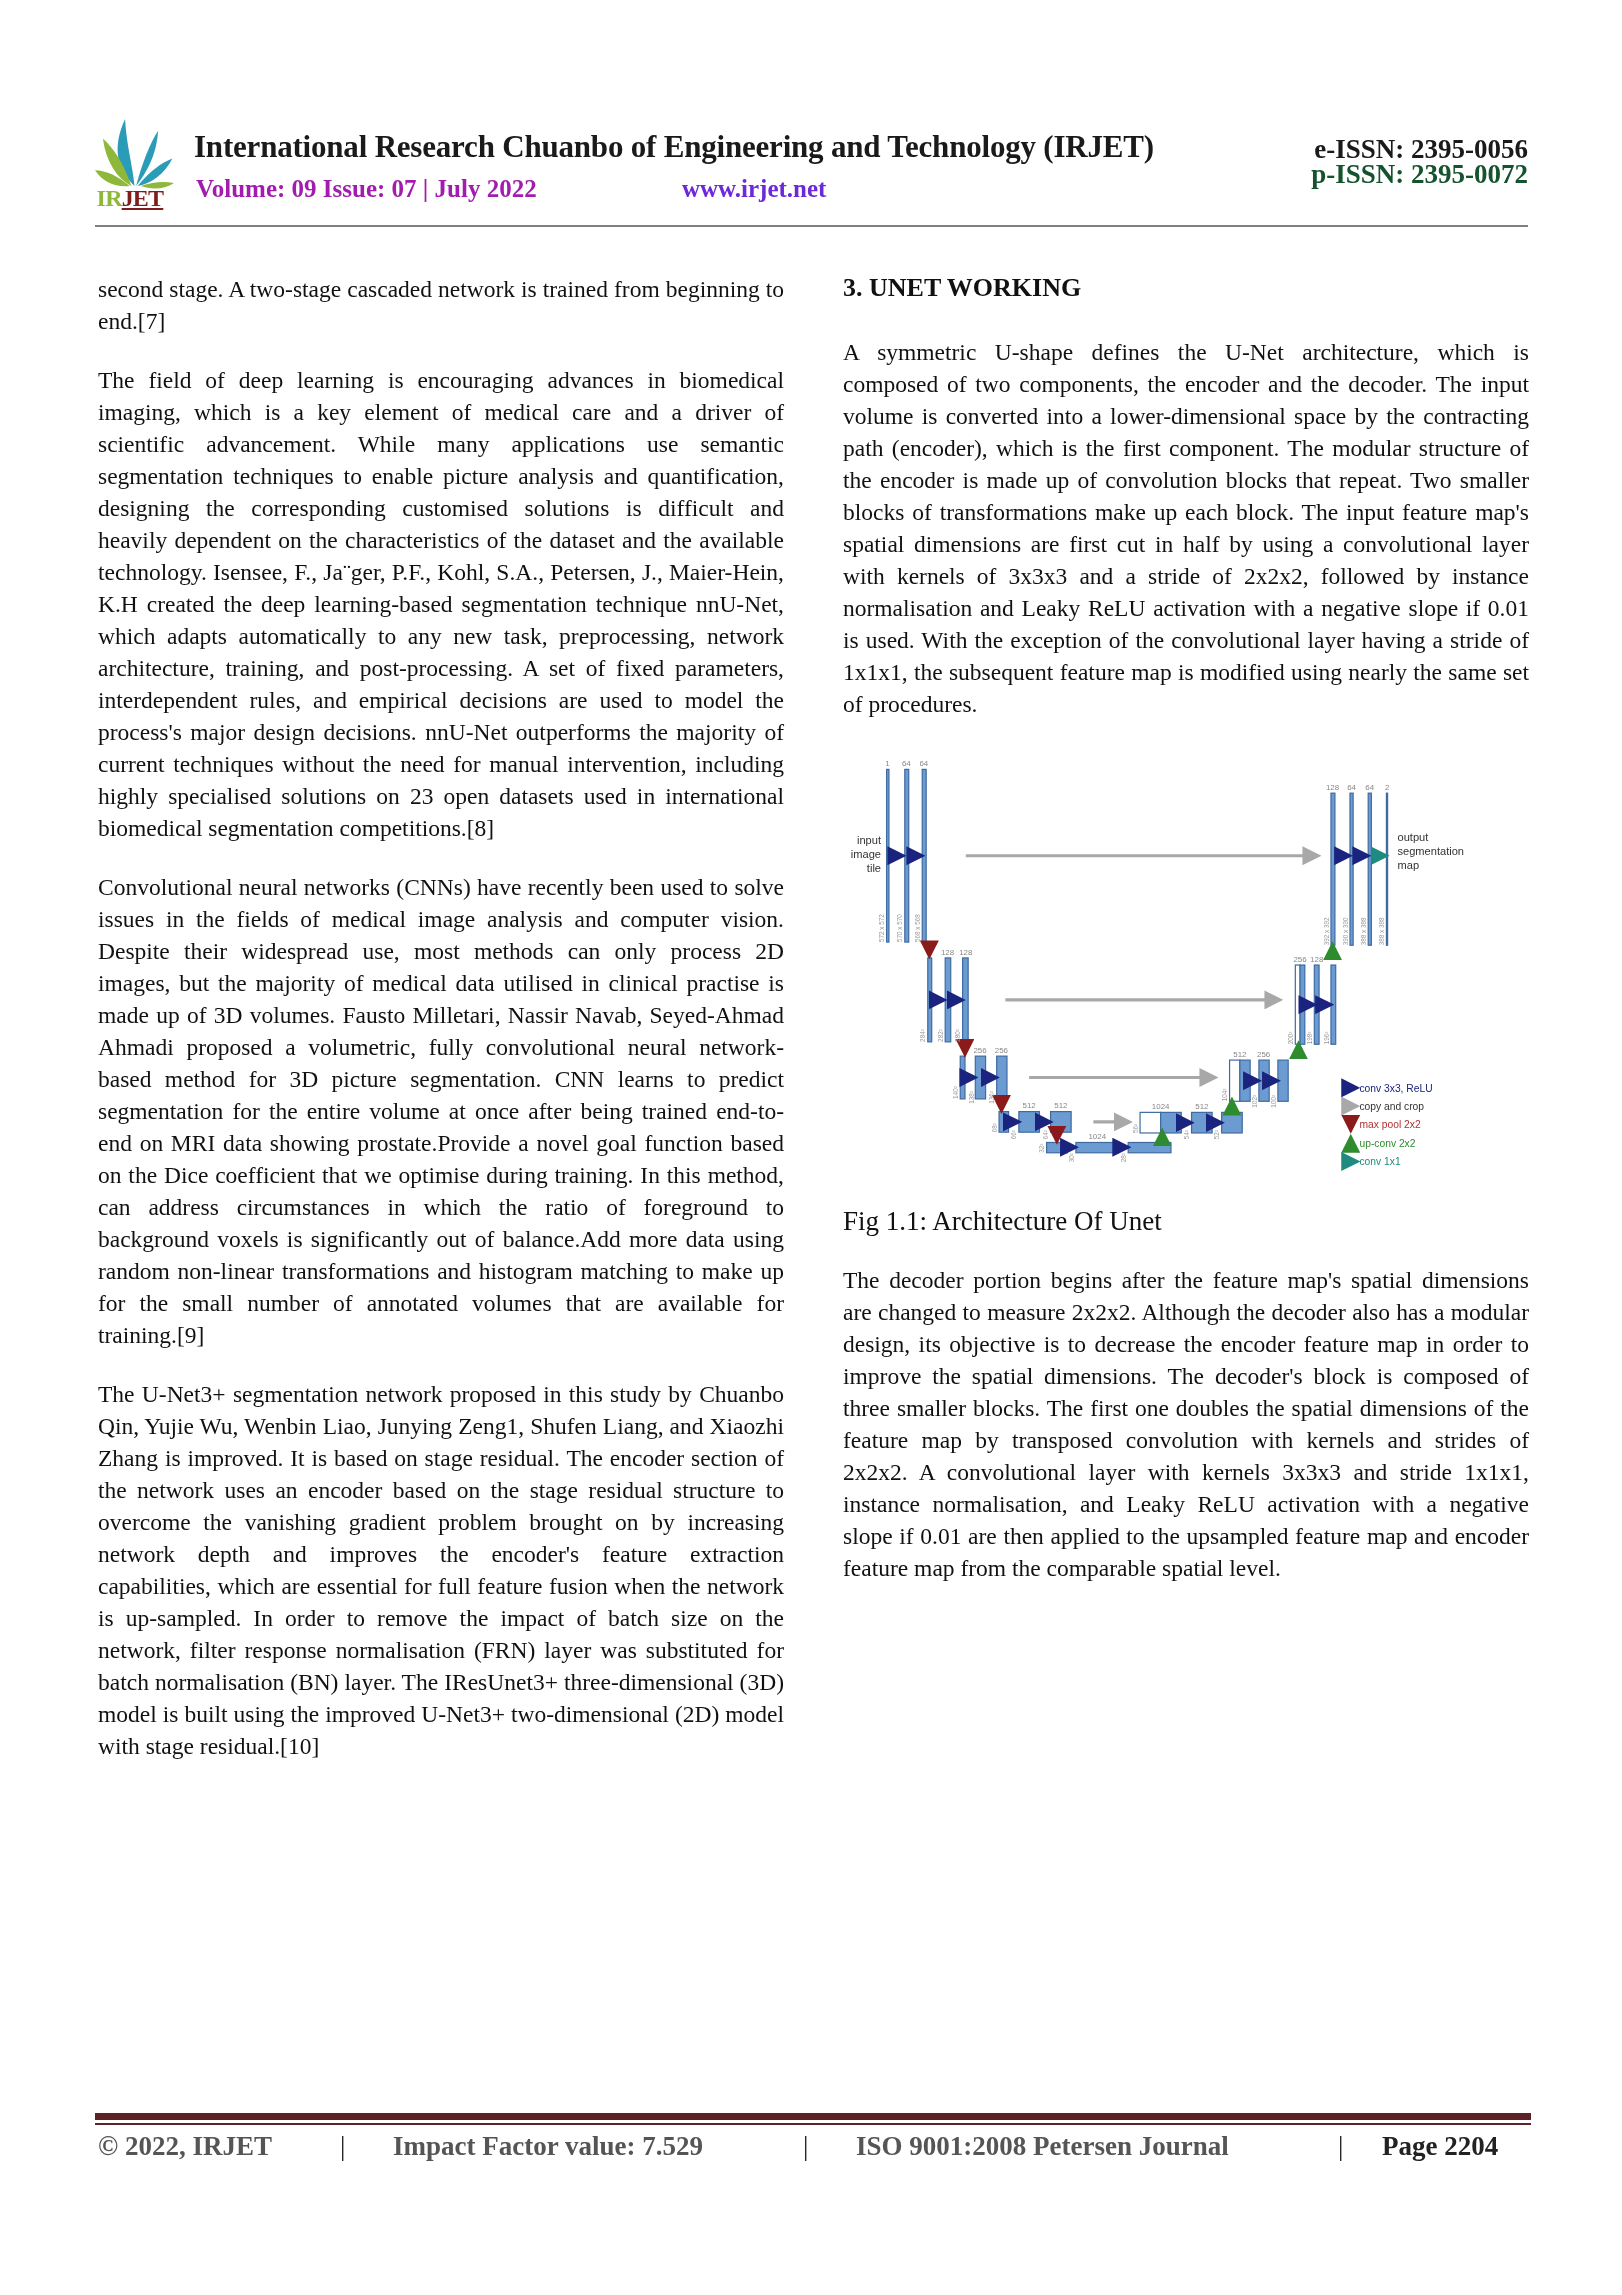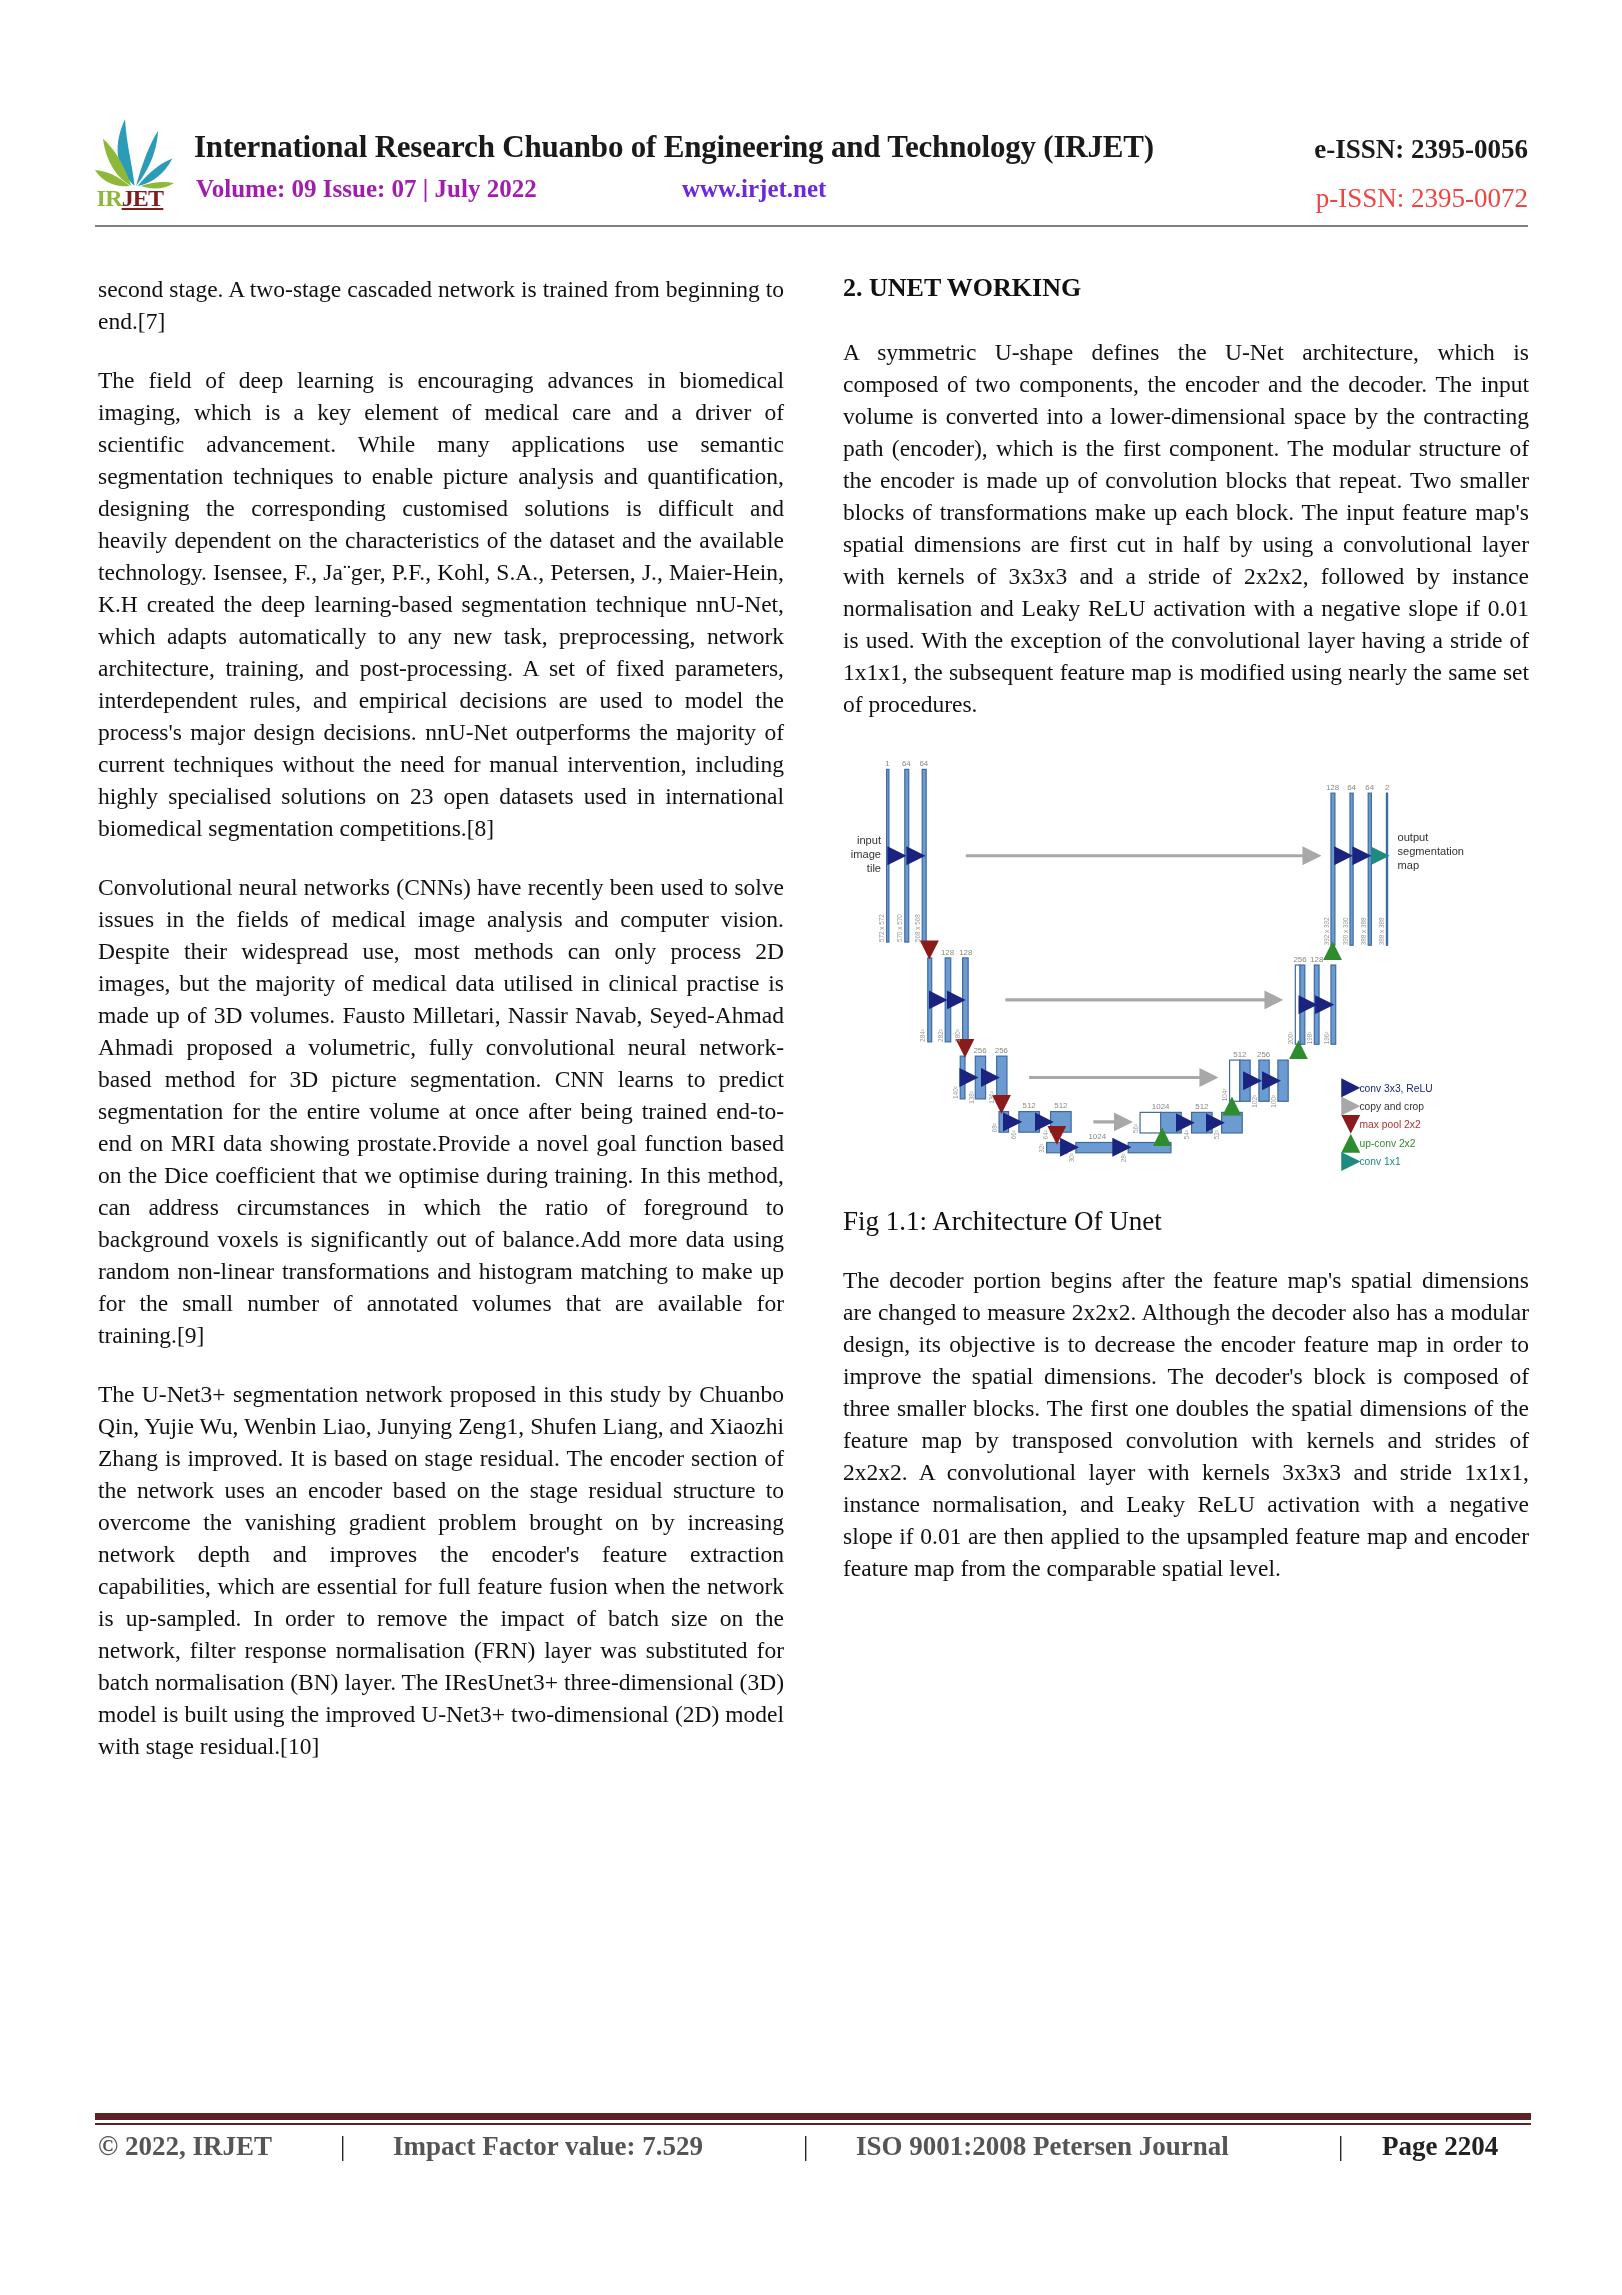--- a/index.html
+++ b/index.html
@@ -12,21 +12,21 @@
   .logo { position: absolute; left: 0; top: 0; width: 79px; height: 99px; }
   .logo-text { position: absolute; left: 1.6px; top: 70px; font-family: "Liberation Serif", serif;
                font-size: 24px; font-weight: bold; letter-spacing: -0.8px; }
   .logo-text .ir { color: #8db83a; }
   .logo-text .jet { color: #7f1d1d; text-decoration: underline; }
   .journal-title { position: absolute; left: 99px; top: 14.3px; font-size: 31px; font-weight: bold;
                    color: #1a1a1a; white-space: nowrap; letter-spacing: -0.2px; }
   .issn-e { position: absolute; right: 0; top: 19px; font-size: 27px; font-weight: bold; color: #1a1a1a; }
   .volume { position: absolute; left: 101px; top: 60px; font-size: 25px; font-weight: bold; color: #a21caf; text-align: center; }
   .website { position: absolute; left: 587px; top: 60px; font-size: 25px; font-weight: bold; color: #6d28d9; }
-  .issn-p { position: absolute; right: 0; top: 68px; font-size: 27px; font-weight: normal; color: #ef4444; }
+  .issn-p { position: absolute; right: 0; top: 44px; font-size: 27px; font-weight: bold; color: #14532d; }
   .header-rule { position: absolute; left: 95px; top: 225px; width: 1433px; height: 2.4px; background: #808080; }
 
   
   .col { position: absolute; top: 269px; width: 686px; font-size: 23.5px; line-height: 32px;
          text-align: justify; hyphens: none; }
   .col-left { left: 98px; }
   .col-right { left: 843px; }
   .col p { margin: 4px 0 27px 0; }
   .section-heading { font-size: 26px; font-weight: bold; margin: 3.2px 0 32px 0; line-height: 32px; }
 
@@ -70,21 +70,21 @@
   <div class="header-rule"></div>
 
   <div class="col col-left">
     <p>second stage. A two-stage cascaded network is trained from beginning to end.[7]</p>
     <p>The field of deep learning is encouraging advances in biomedical imaging, which is a key element of medical care and a driver of scientific advancement. While many applications use semantic segmentation techniques to enable picture analysis and quantification, designing the corresponding customised solutions is difficult and heavily dependent on the characteristics of the dataset and the available technology. Isensee, F., Ja¨ger, P.F., Kohl, S.A., Petersen, J., Maier-Hein, K.H created the deep learning-based segmentation technique nnU-Net, which adapts automatically to any new task, preprocessing, network architecture, training, and post-processing. A set of fixed parameters, interdependent rules, and empirical decisions are used to model the process's major design decisions. nnU-Net outperforms the majority of current techniques without the need for manual intervention, including highly specialised solutions on 23 open datasets used in international biomedical segmentation competitions.[8]</p>
     <p>Convolutional neural networks (CNNs) have recently been used to solve issues in the fields of medical image analysis and computer vision. Despite their widespread use, most methods can only process 2D images, but the majority of medical data utilised in clinical practise is made up of 3D volumes. Fausto Milletari, Nassir Navab, Seyed-Ahmad Ahmadi proposed a volumetric, fully convolutional neural network-based method for 3D picture segmentation. CNN learns to predict segmentation for the entire volume at once after being trained end-to-end on MRI data showing prostate.Provide a novel goal function based on the Dice coefficient that we optimise during training. In this method, can address circumstances in which the ratio of foreground to background voxels is significantly out of balance.Add more data using random non-linear transformations and histogram matching to make up for the small number of annotated volumes that are available for training.[9]</p>
     <p>The U-Net3+ segmentation network proposed in this study by Chuanbo Qin, Yujie Wu, Wenbin Liao, Junying Zeng1, Shufen Liang, and Xiaozhi Zhang is improved. It is based on stage residual. The encoder section of the network uses an encoder based on the stage residual structure to overcome the vanishing gradient problem brought on by increasing network depth and improves the encoder's feature extraction capabilities, which are essential for full feature fusion when the network is up-sampled. In order to remove the impact of batch size on the network, filter response normalisation (FRN) layer was substituted for batch normalisation (BN) layer. The IResUnet3+ three-dimensional (3D) model is built using the improved U-Net3+ two-dimensional (2D) model with stage residual.[10]</p>
   </div>
 
   <div class="col col-right">
-    <div class="section-heading">2. UNET WORKING</div>
+    <div class="section-heading">3. UNET WORKING</div>
     <p>A symmetric U-shape defines the U-Net architecture, which is composed of two components, the encoder and the decoder. The input volume is converted into a lower-dimensional space by the contracting path (encoder), which is the first component. The modular structure of the encoder is made up of convolution blocks that repeat. Two smaller blocks of transformations make up each block. The input feature map's spatial dimensions are first cut in half by using a convolutional layer with kernels of 3x3x3 and a stride of 2x2x2, followed by instance normalisation and Leaky ReLU activation with a negative slope if 0.01 is used. With the exception of the convolutional layer having a stride of 1x1x1, the subsequent feature map is modified using nearly the same set of procedures.</p>
 
     <div class="figure">
       <svg width="686" height="444" viewBox="0 0 866 560" font-family="Liberation Sans, DejaVu Sans, sans-serif" style="font-size:29.6px">
         <defs>
           <marker id="mConv" markerWidth="6" markerHeight="6" refX="4" refY="3" orient="auto">
               <path d="M0,0 L6,3 L0,6 Z" fill="#1a237e"></path>
             </marker>
           <marker id="mCopy" markerWidth="6" markerHeight="6" refX="4" refY="3" orient="auto">
               <path d="M0,0 L6,3 L0,6 Z" fill="#a8a8a8"></path>

